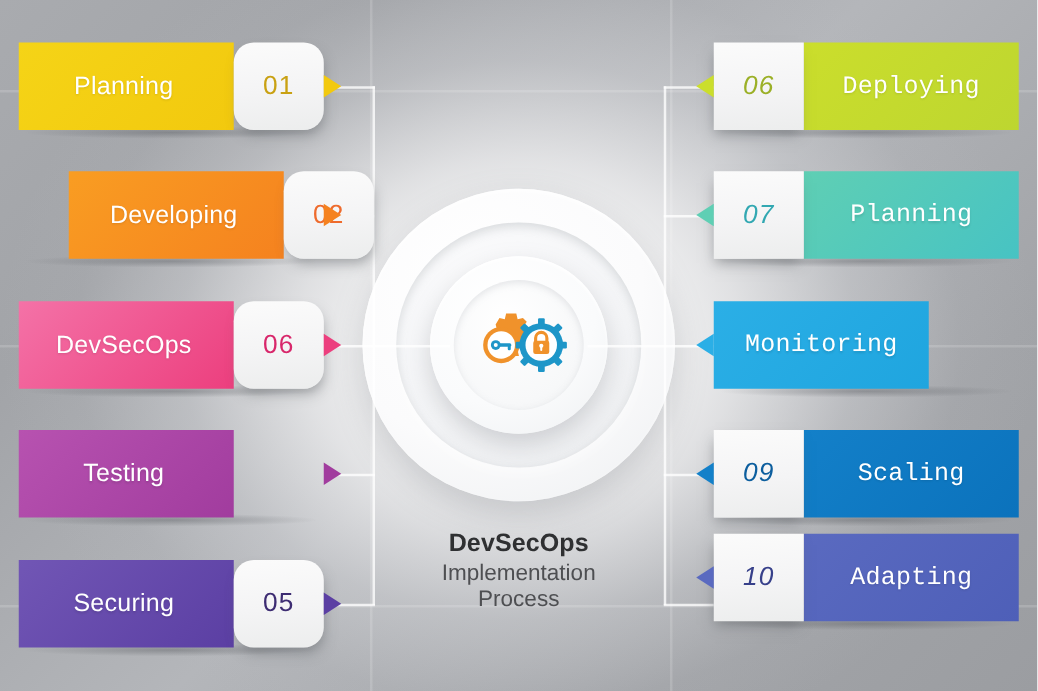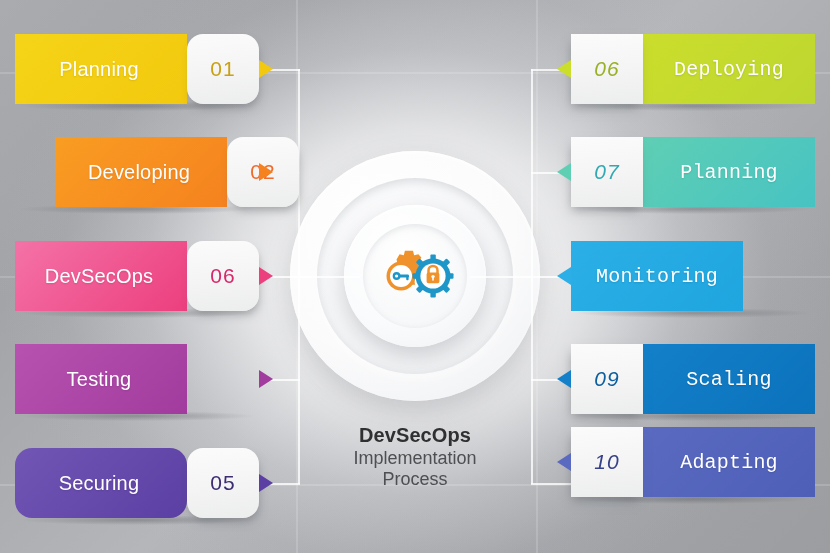--- a/index.html
+++ b/index.html
@@ -205,21 +205,21 @@
         <div class="numseg" style="color: rgb(216, 39, 107);">06</div>
         <div class="arrow r" style="border-left-color: rgb(236, 63, 126);"></div>
       </div>
       <div class="row left" style="top: 344px;">
         <div class="shadowcast"></div>
         <div class="barseg" style="background: linear-gradient(135deg, rgb(183, 82, 176) 0%, rgb(161, 60, 158) 100%);">Testing</div>
         <div class="arrow r" style="border-left-color: rgb(161, 60, 158);"></div>
       </div>
       <div class="row left" style="top: 448px;">
         <div class="shadowcast"></div>
-        <div class="barseg" style="background: linear-gradient(135deg, rgb(113, 86, 181) 0%, rgb(91, 63, 163) 100%); border-radius: 17px;">Securing</div>
+        <div class="barseg" style="background: linear-gradient(135deg, rgb(113, 86, 181) 0%, rgb(91, 63, 163) 100%);">Securing</div>
         <div class="numseg" style="color: rgb(61, 44, 114);">05</div>
         <div class="arrow r" style="border-left-color: rgb(91, 63, 163);"></div>
       </div>
     </div>
   <div id="rows-right">
       <div class="row right" style="top: 34px;">
         <div class="shadowcast"></div>
         <div class="numseg" style="color: rgb(155, 176, 39);">06</div>
         <div class="barseg" style="background: linear-gradient(315deg, rgb(189, 214, 48) 0%, rgb(203, 222, 44) 100%);">Deploying</div>
         <div class="arrow l" style="border-right-color: rgb(203, 222, 44);"></div>

